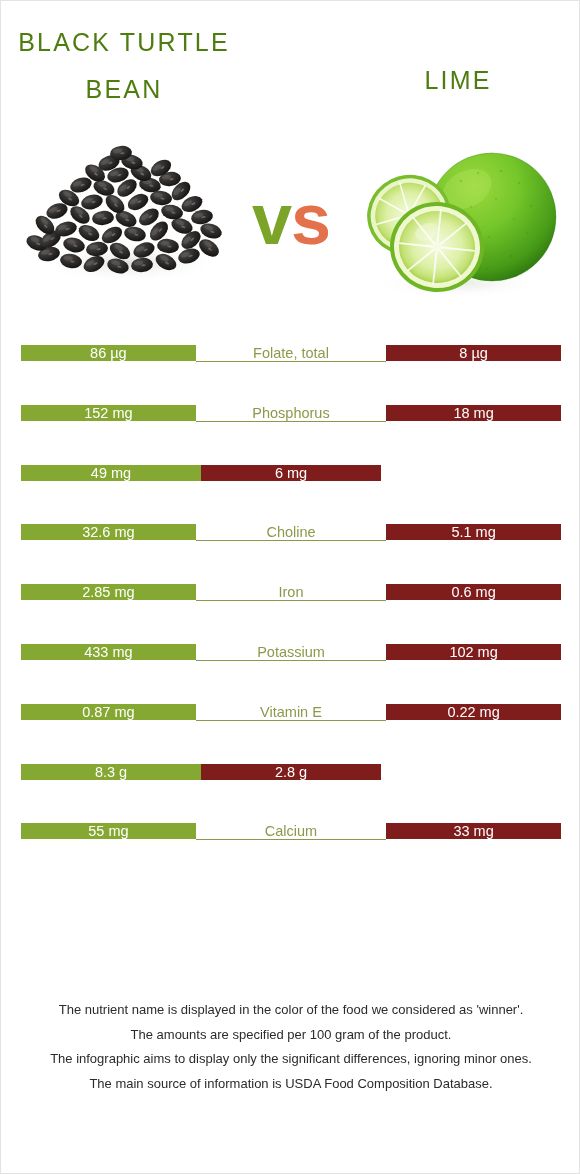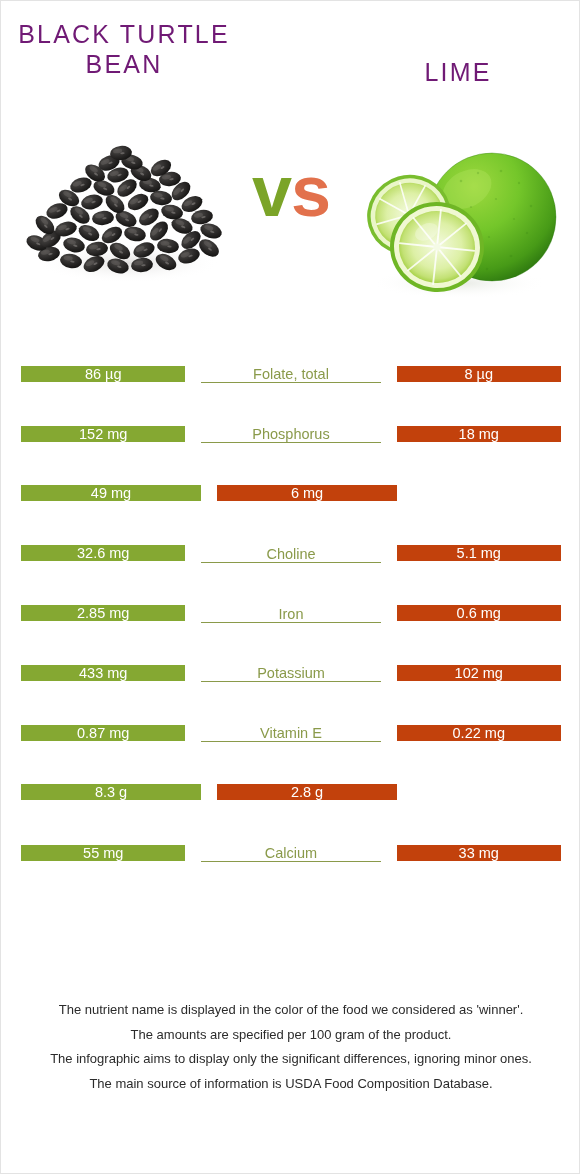--- a/index.html
+++ b/index.html
@@ -17,27 +17,27 @@
     box-sizing: border-box;
   }
 
   
   .titles {
     position: relative;
     height: 110px;
   }
   .title {
     position: absolute;
-    color: #701a75;
+    color: #4d7c0f;
     font-weight: 300;
     font-family: "Liberation Sans", sans-serif;
     text-transform: uppercase;
     letter-spacing: 2.2px;
     font-size: 25px;
-    line-height: 30px;
+    line-height: 47px;
     text-align: center;
     -webkit-font-smoothing: antialiased;
   }
   .title-left {
     left: 12px;
     top: 18px;
     width: 222px;
   }
   .title-right {
     left: 346px;
@@ -53,21 +53,21 @@
   .food-img {
     position: absolute;
     top: 0;
   }
   .food-left  { left: 20px;  width: 215px; height: 215px; }
   .food-right { left: 350px; width: 215px; height: 215px; }
 
   .vs {
     position: absolute;
     left: 234px;
-    top: 44px;
+    top: 72px;
     width: 112px;
     text-align: center;
     font-size: 72px;
     font-weight: 700;
     letter-spacing: -1px;
     font-family: "Liberation Sans", sans-serif;
     line-height: 72px;
     white-space: nowrap;
     z-index: 3;
   }
@@ -77,22 +77,21 @@
   
   .table {
     position: absolute;
     left: 20px;
     top: 344px;
     width: 540px;
   }
   .row {
     display: flex;
     height: 59.8px;
-    align-items: center;
-    gap: 16px;
+    align-items: flex-start;
   }
   .cell {
     display: flex;
     align-items: center;
     justify-content: center;
     font-size: 14.5px;
     box-sizing: border-box;
   }
   .cell-left {
     width: 180px;
@@ -101,21 +100,21 @@
     border-bottom: 2px solid #ffffff;
   }
   .cell-mid {
     width: 196px;
     background: #ffffff;
     color: #8a9a4a;
     border-bottom: 1px solid #8a9a4a;
   }
   .cell-right {
     width: 180px;
-    background: #c2410c;
+    background: #7f1d1d;
     color: #ffffff;
     border-bottom: 2px solid #ffffff;
   }
   .row:last-child .cell-left,
   .row:last-child .cell-right { border-bottom: none; }
 
   
   .footer {
     position: absolute;
     left: 26px;

